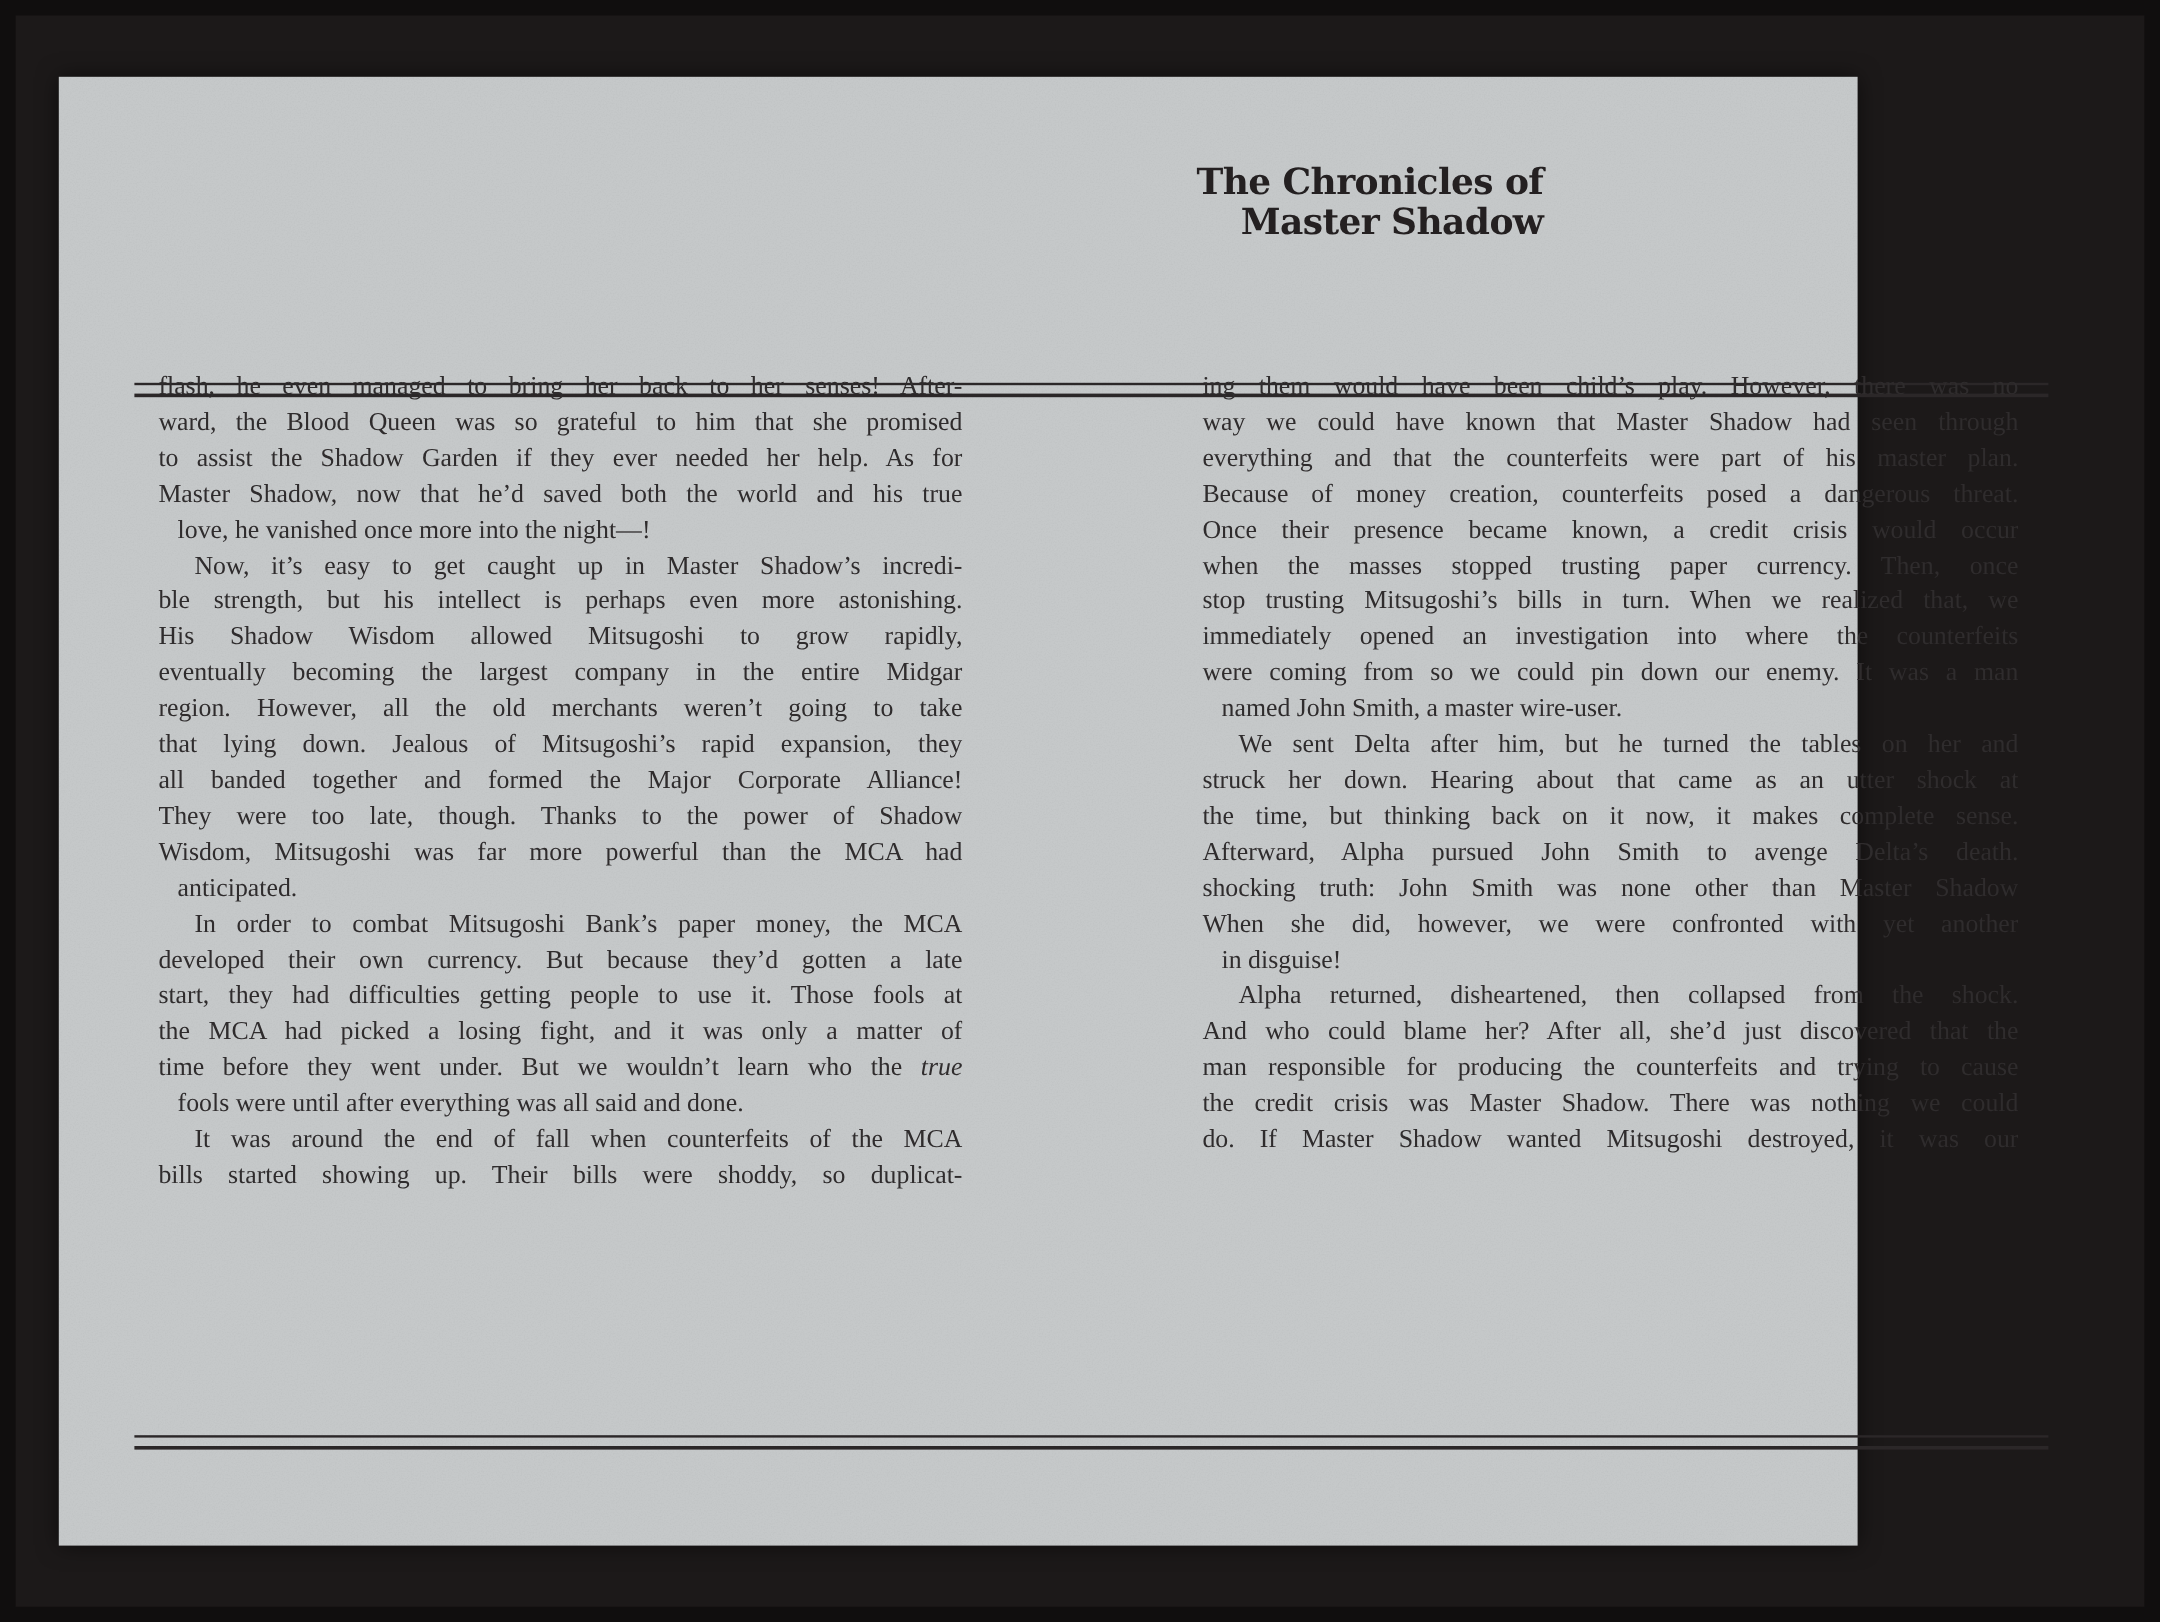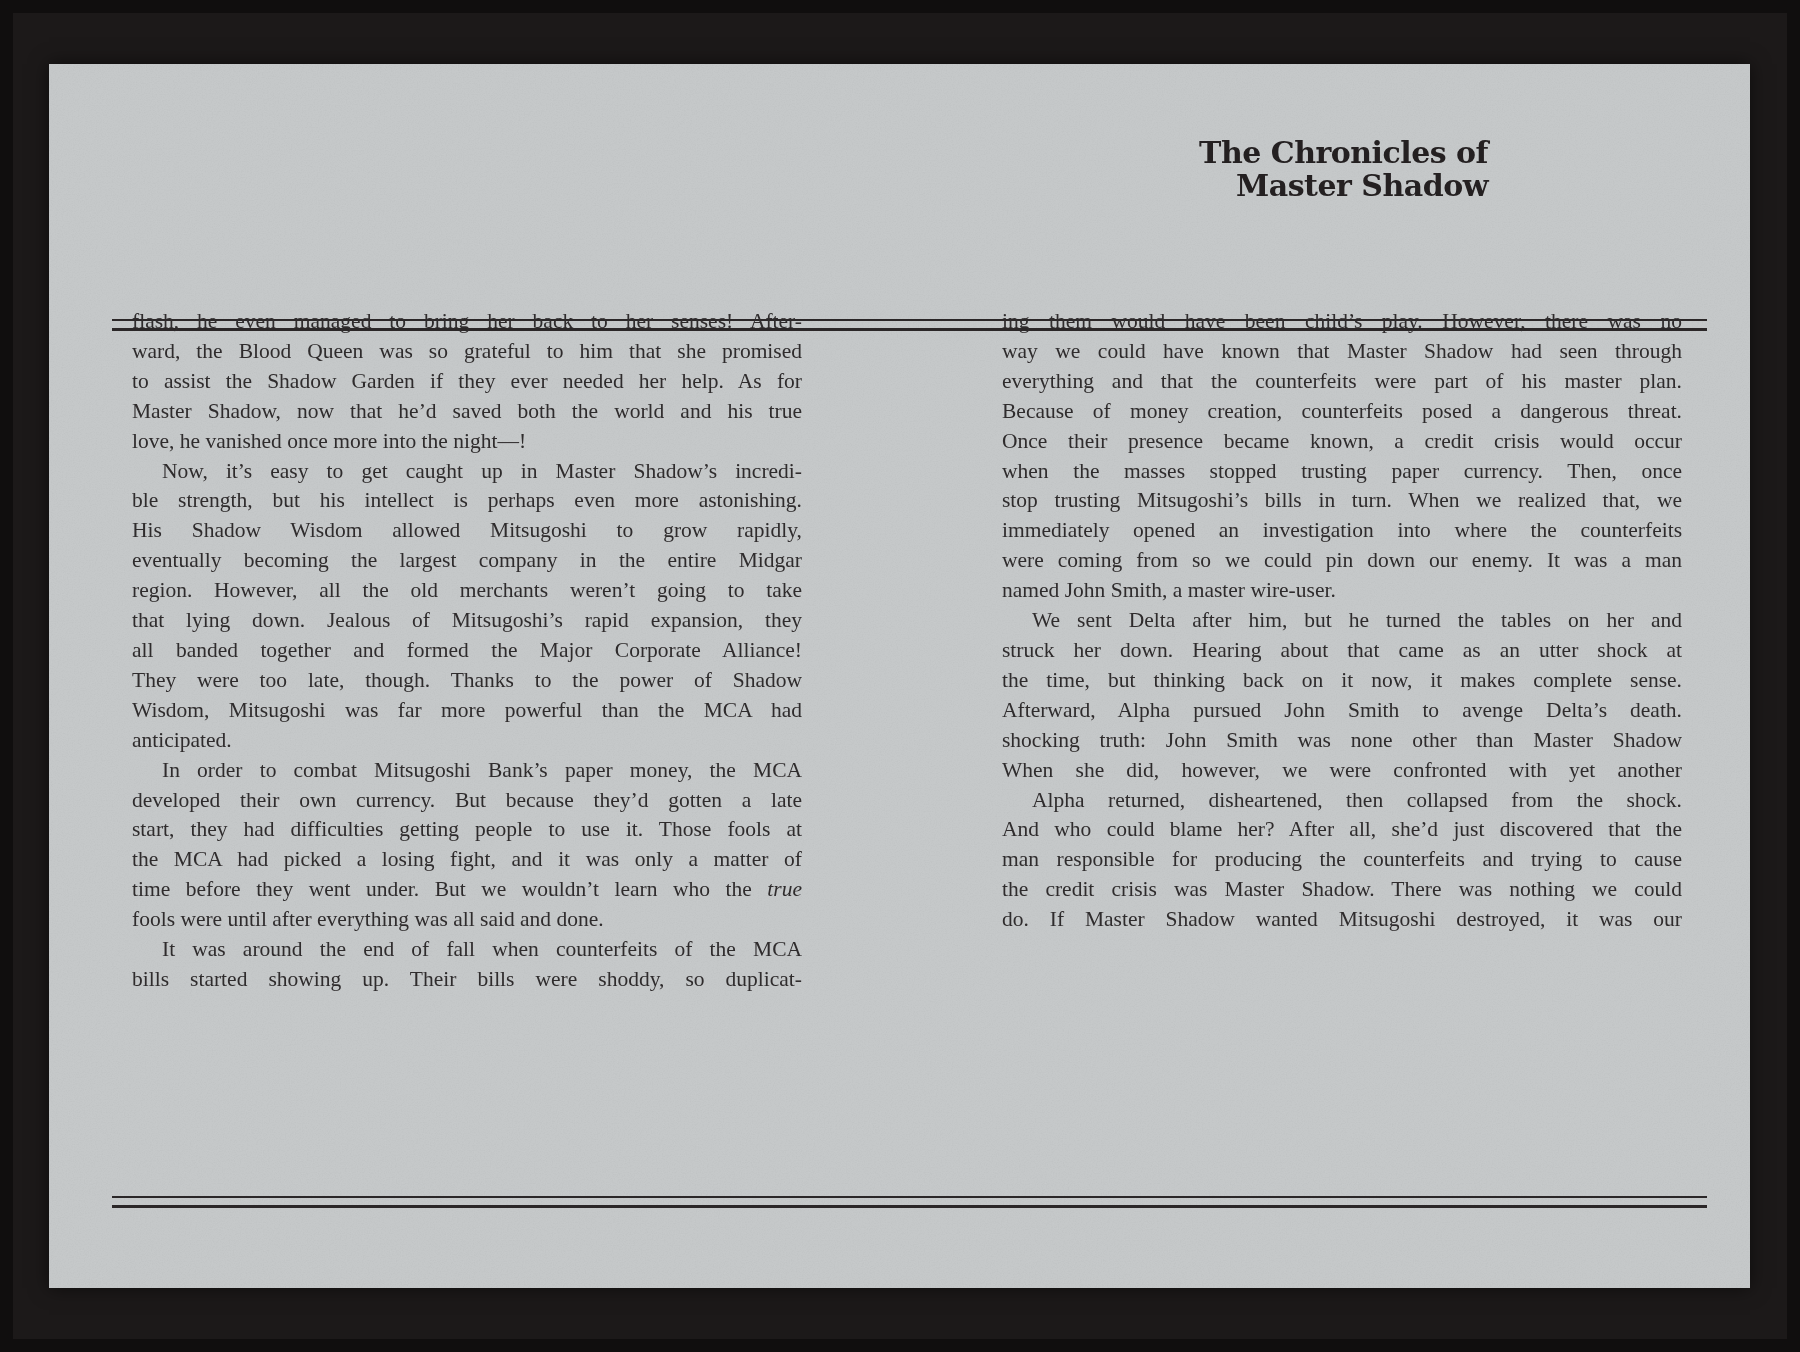--- a/index.html
+++ b/index.html
@@ -13,21 +13,21 @@
   .outer-frame {
     position: absolute;
     inset: 0;
     box-shadow: inset 0 0 0 13px rgba(8,6,6,0.55);
     pointer-events: none;
     z-index: 5;
   }
   .paper {
     position: absolute;
     left: 49px; top: 64px;
-    width: 1701px; height: 1224px;
+    width: 1499px; height: 1224px;
     background: #c8cbcc;
     box-shadow: 0 0 18px rgba(0,0,0,0.55);
   }
   .grain {
     position: absolute;
     inset: 0;
     width: 100%; height: 100%;
     mix-blend-mode: multiply;
     opacity: 0.55;
     pointer-events: none;
@@ -64,21 +64,21 @@
     line-height: 29.9px;
   }
   .column { overflow: hidden; font-family: Liberation Serif, serif; }
   .column.left  { width: 670px; }
   .column.right { width: 680px; }
   .line {
     text-align: justify;
     text-align-last: justify;
     white-space: nowrap;
   }
-  .line.rag { text-align-last: left; }
+  .line.rag { text-align-last: left; margin-left: 16px; }
   .line.indent { padding-left: 30px; }
   .line em { font-style: italic; }
 </style>
 </head>
 <body>
 
 <div class="paper">
 
   <svg class="grain" xmlns="http://www.w3.org/2000/svg" aria-hidden="true">
     <filter id="paperGrain">
@@ -148,20 +148,21 @@
           <div class="line">were coming from so we could pin down our enemy. It was a man</div>
           <div class="line rag">named John Smith, a master wire-user.</div>
         </div>
         <div class="para">
           <div class="line indent">We sent Delta after him, but he turned the tables on her and</div>
           <div class="line">struck her down. Hearing about that came as an utter shock at</div>
           <div class="line">the time, but thinking back on it now, it makes complete sense.</div>
           <div class="line">Afterward, Alpha pursued John Smith to avenge Delta’s death.</div>
           <div class="line">shocking truth: John Smith was none other than Master Shadow</div>
           <div class="line">When she did, however, we were confronted with yet another</div>
+          <div class="line rag">in disguise!</div>
         </div>
         <div class="para">
           <div class="line indent">Alpha returned, disheartened, then collapsed from the shock.</div>
           <div class="line">And who could blame her? After all, she’d just discovered that the</div>
           <div class="line">man responsible for producing the counterfeits and trying to cause</div>
           <div class="line">the credit crisis was Master Shadow. There was nothing we could</div>
           <div class="line">do. If Master Shadow wanted Mitsugoshi destroyed, it was our</div>
         </div>
       </div>
   </div>

